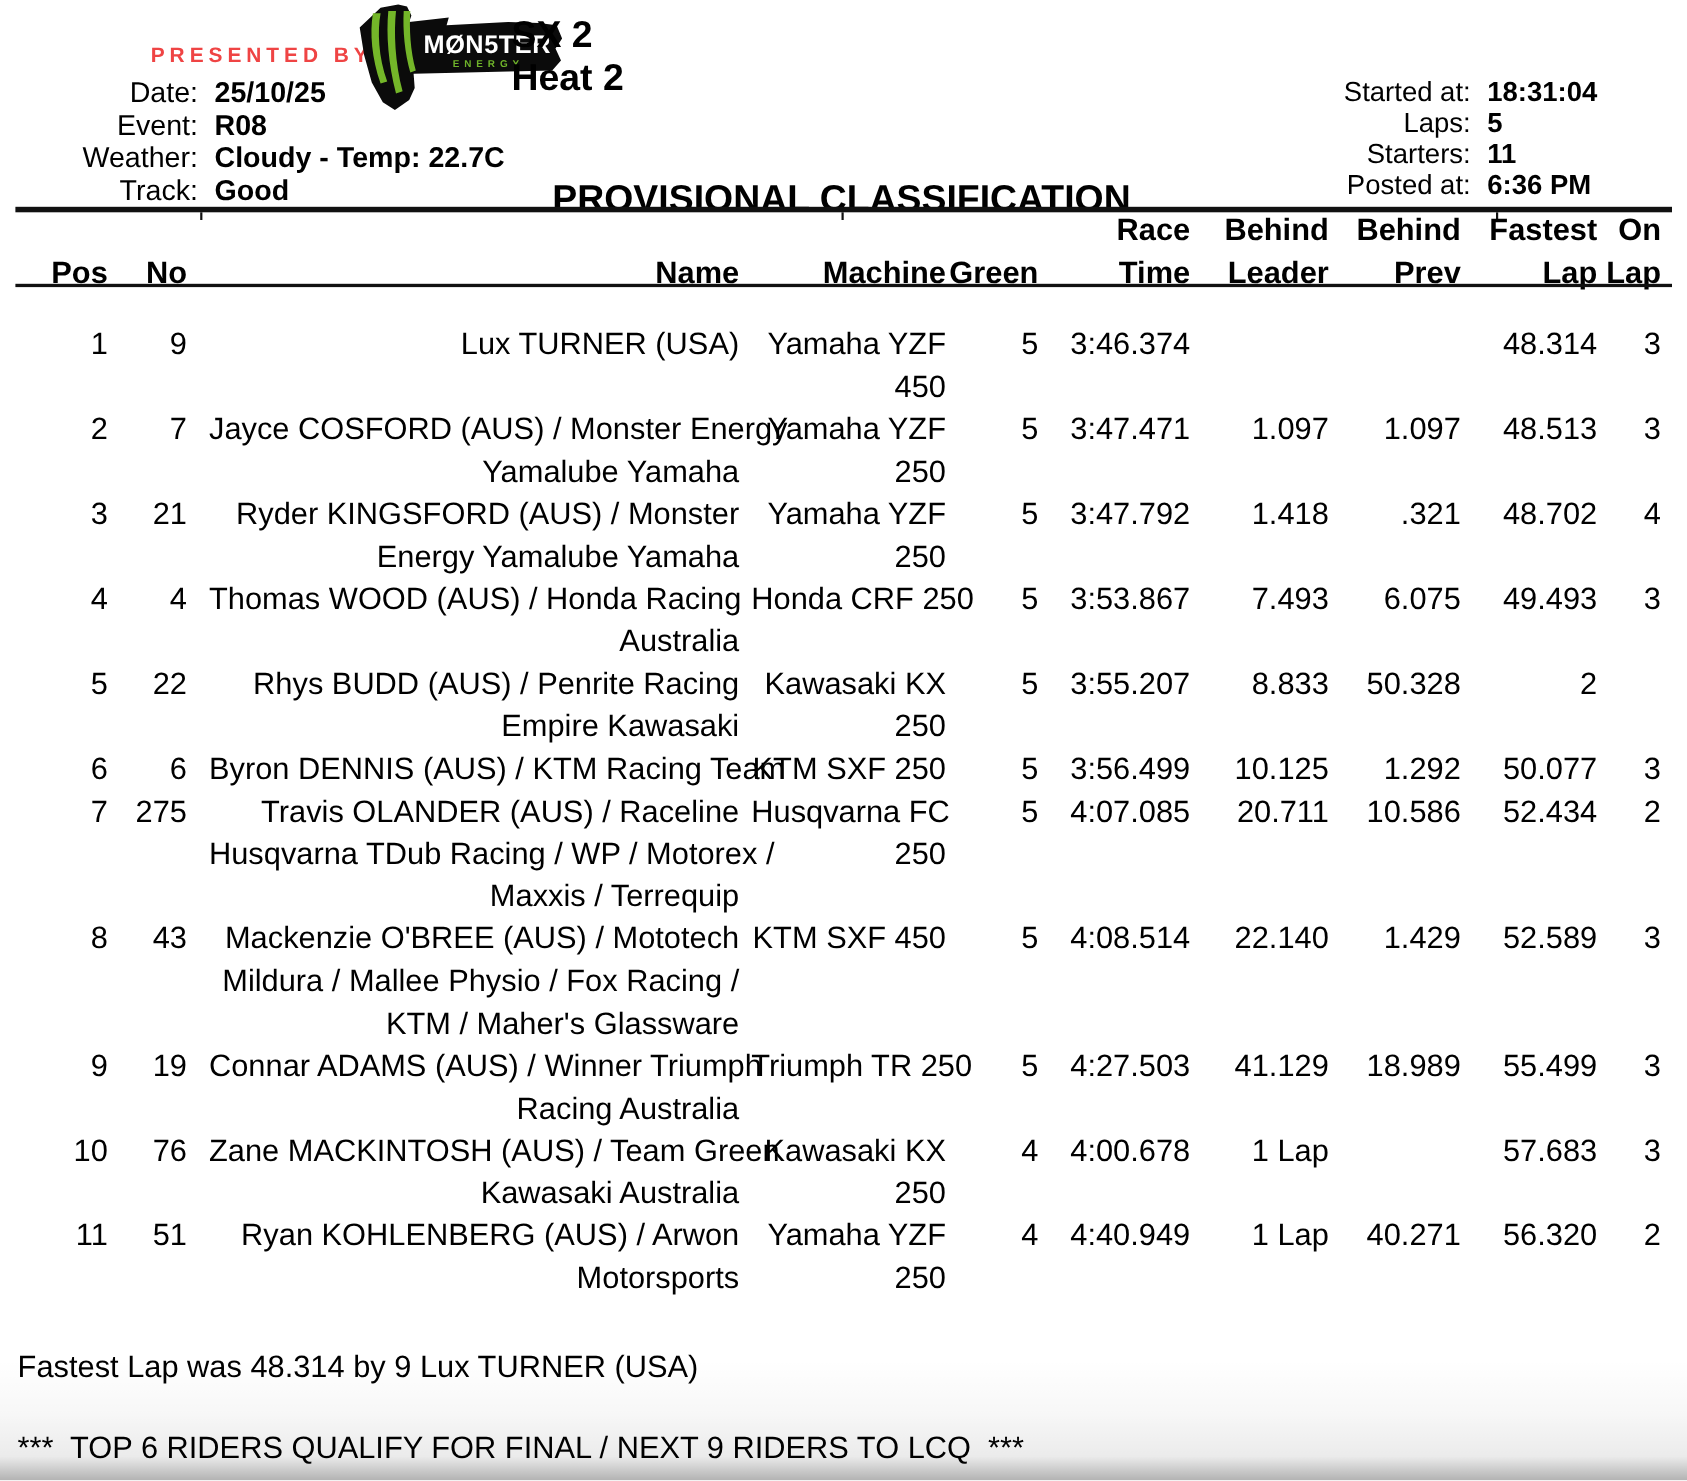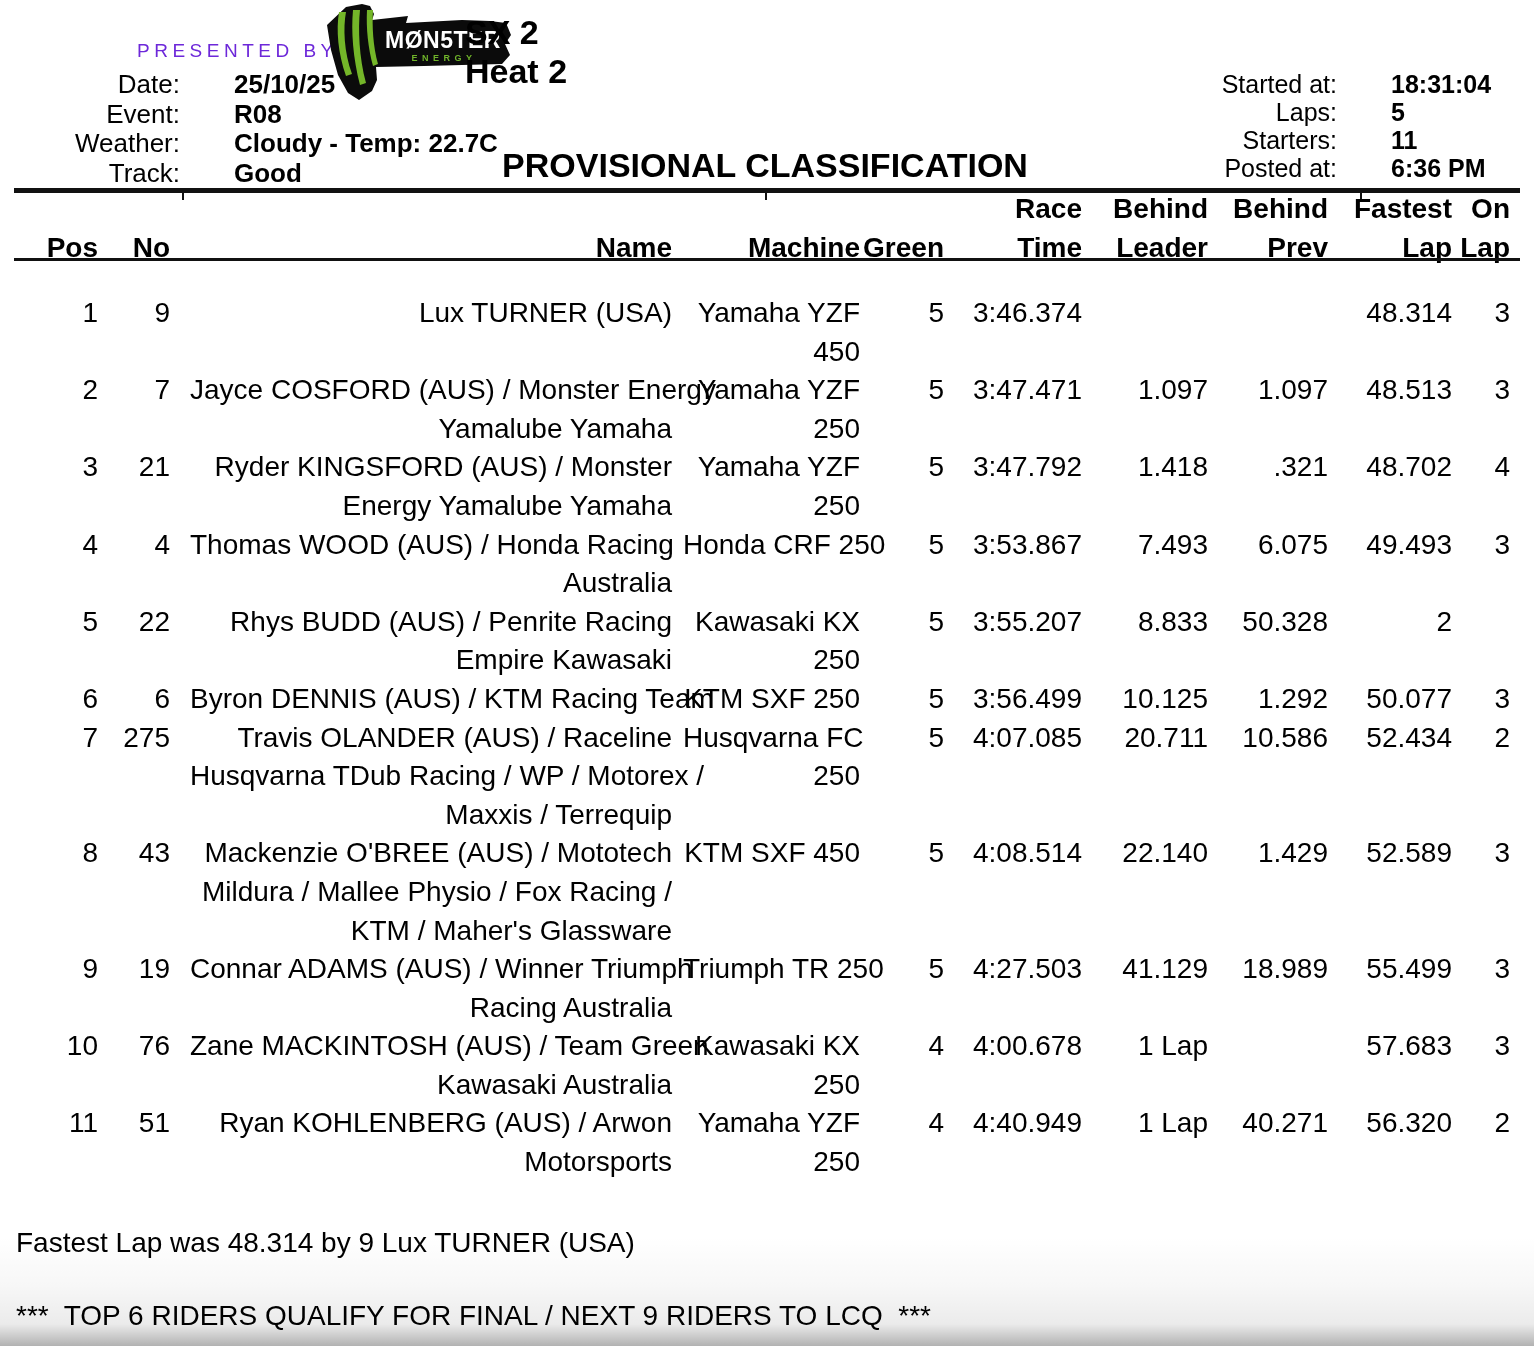--- a/index.html
+++ b/index.html
@@ -4,36 +4,36 @@
 <style>
   html,body { margin:0; padding:0; background:#ffffff; }
   #page {
     position:relative; width:1534px; height:1346px; background:#ffffff;
     font-family:"Liberation Sans","DejaVu Sans",sans-serif; color:#000;
     overflow:hidden;
   }
   
   .presented-by {
     position:absolute; left:137px; top:40px;
-    font-size:19px; font-weight:normal; letter-spacing:4.5px; color:#6d28d9;
+    font-size:19px; font-weight:bold; letter-spacing:4.5px; color:#ef4444;
   }
   .logo { position:absolute; left:312px; top:3px; }
   .info-block { position:absolute; font-size:26px; line-height:29.5px; }
   .info-left  { left:0px;    top:70px; }
   .info-right { left:1050px; top:70px; font-size:25px; line-height:28px; }
-  .info-row { display:flex;gap:39px; }
+  .info-row { display:flex; }
   .info-left  .info-label { width:180px; text-align:right; }
   .info-right .info-label { width:287px; text-align:right; }
   .info-value { margin-left:15px; font-weight:bold; white-space:pre; }
   .title-block {
     position:absolute; left:465px; top:13px; width:600px; text-align:left;
     font-size:34px; font-weight:bold; line-height:38.5px;
   }
   .subtitle {
-    position:absolute; left:365px; top:146px; width:800px; text-align:center;
+    position:absolute; left:365px; top:162px; width:800px; text-align:center;
     font-size:34px; font-weight:bold;
   }
   
   .rule-thick { position:absolute; left:14px; top:188px; width:1506px; height:5px; background:#111; }
   .rule-tick  { position:absolute; top:193px; width:2px; height:7px; background:#111; }
   .tick-a { left:182px; } .tick-b { left:765px; } .tick-c { left:1360px; }
   .rule-header { position:absolute; left:14px; top:258px; width:1506px; height:3px; background:#111; }
   
   .tgrid { display:grid; grid-template-columns:84px 72px 502px 188px 84px 138px 126px 120px 124px 58px; }
   .thead {

